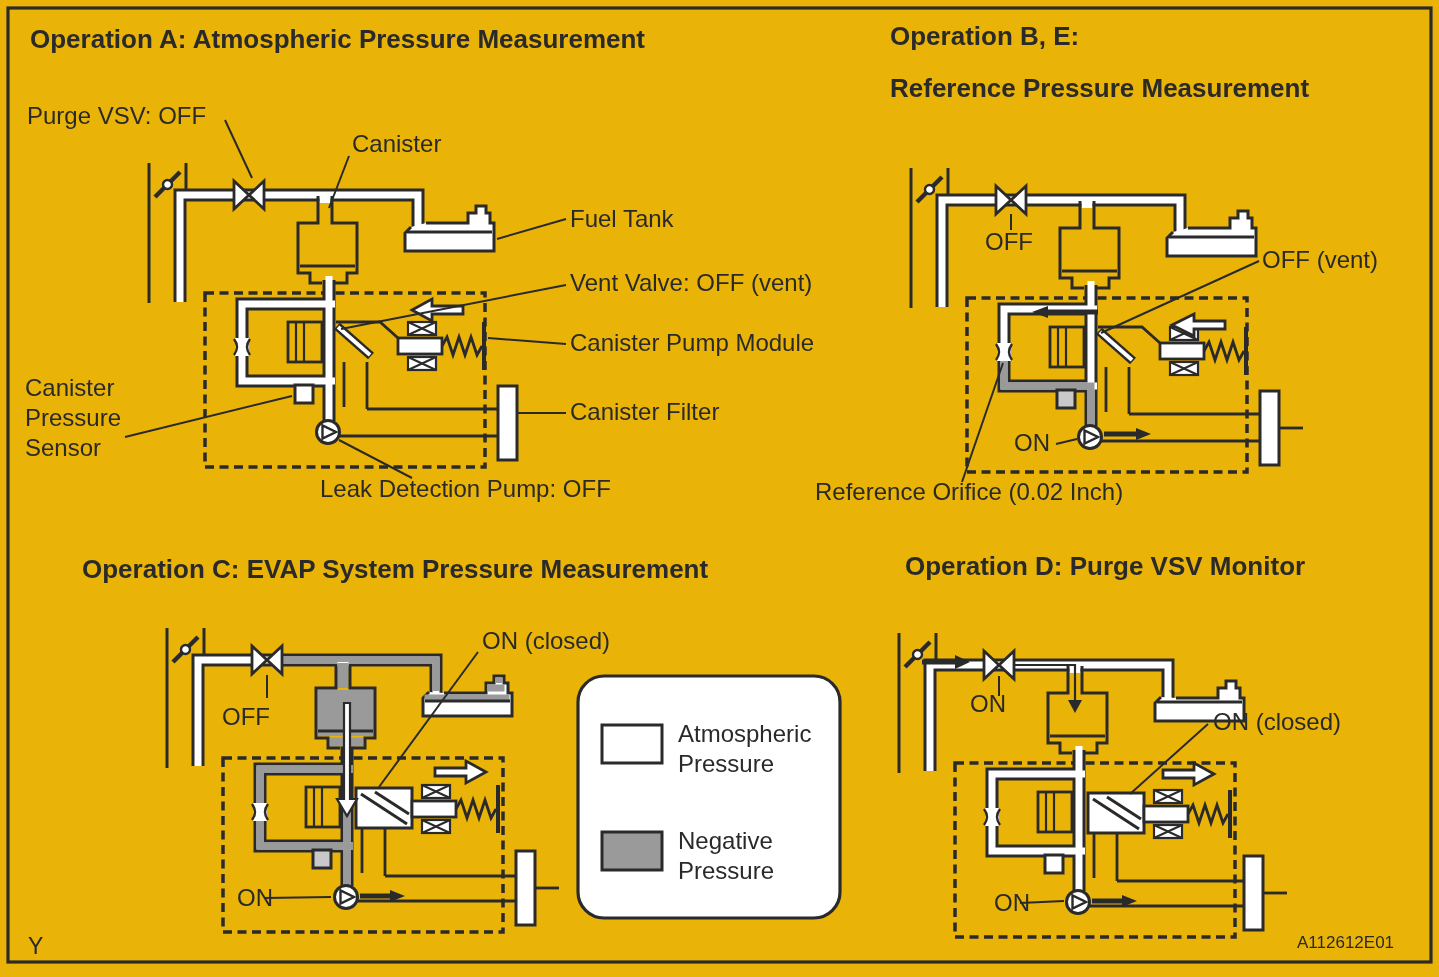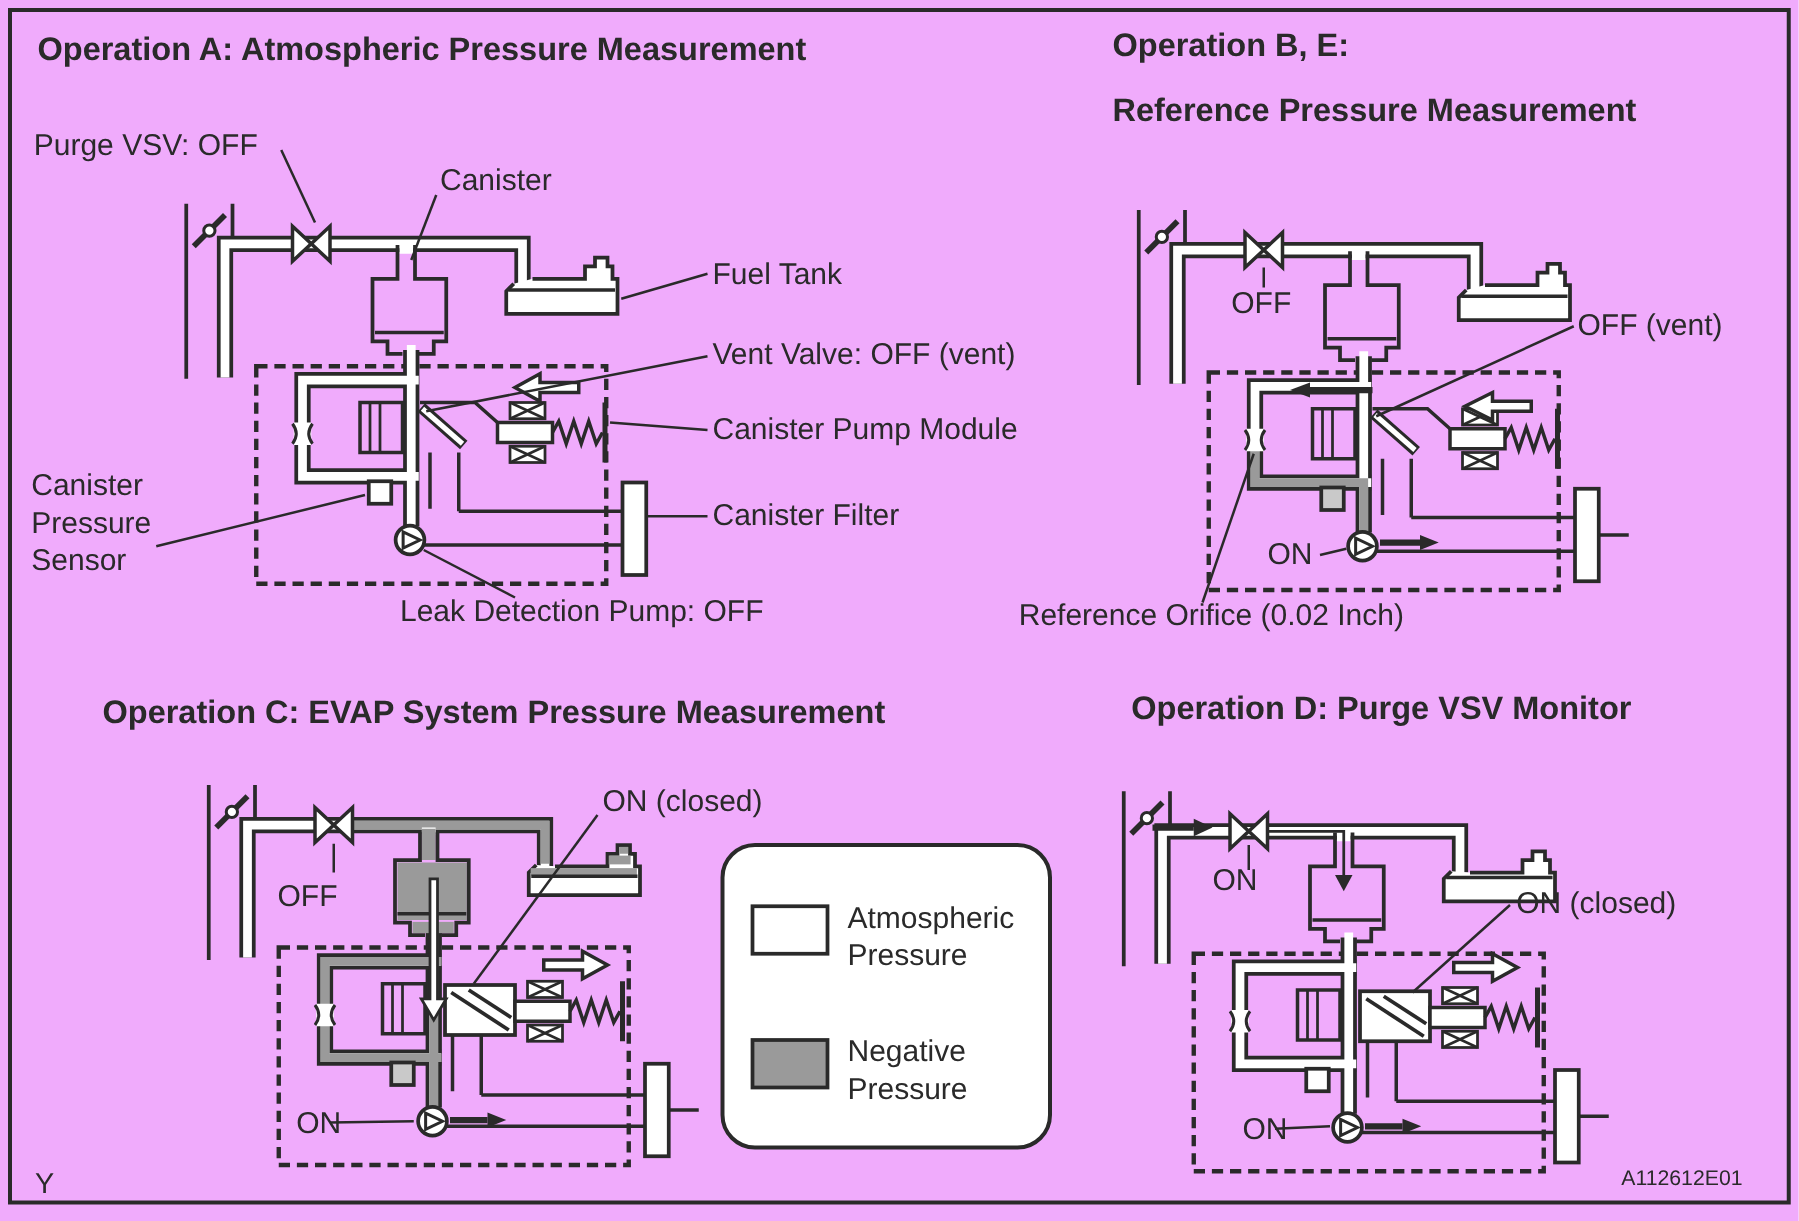--- a/index.html
+++ b/index.html
@@ -1,16 +1,16 @@
 <!DOCTYPE html>
 <html><head>
 <meta charset="utf-8">
 <style>
   html,body{margin:0;padding:0;background:#fff;}
-  .page{position:relative;width:1439px;height:977px;background:#f0abfc;font-family:"Liberation Sans",sans-serif;}
+  .page{position:relative;width:1439px;height:977px;background:#eab308;font-family:"Liberation Sans",sans-serif;}
   svg{display:block;}
   text{fill:#2a2a2a;}
   .ttl{font:bold 26px "Liberation Sans",sans-serif;}
   .lbl{font:24px "Liberation Sans",sans-serif;}
   .sml{font:17px "Liberation Sans",sans-serif;}
   .crn{font:23px "Liberation Sans",sans-serif;}
   .tube-k{stroke:#2a2a2a;stroke-width:13;fill:none;stroke-linejoin:miter;}
   .tube-w{stroke:#ffffff;stroke-width:7;fill:none;stroke-linejoin:miter;}
   .tube-g{stroke-width:7;fill:none;stroke-linejoin:miter;}
   .o3{stroke:#2a2a2a;stroke-width:3;fill:none;}

